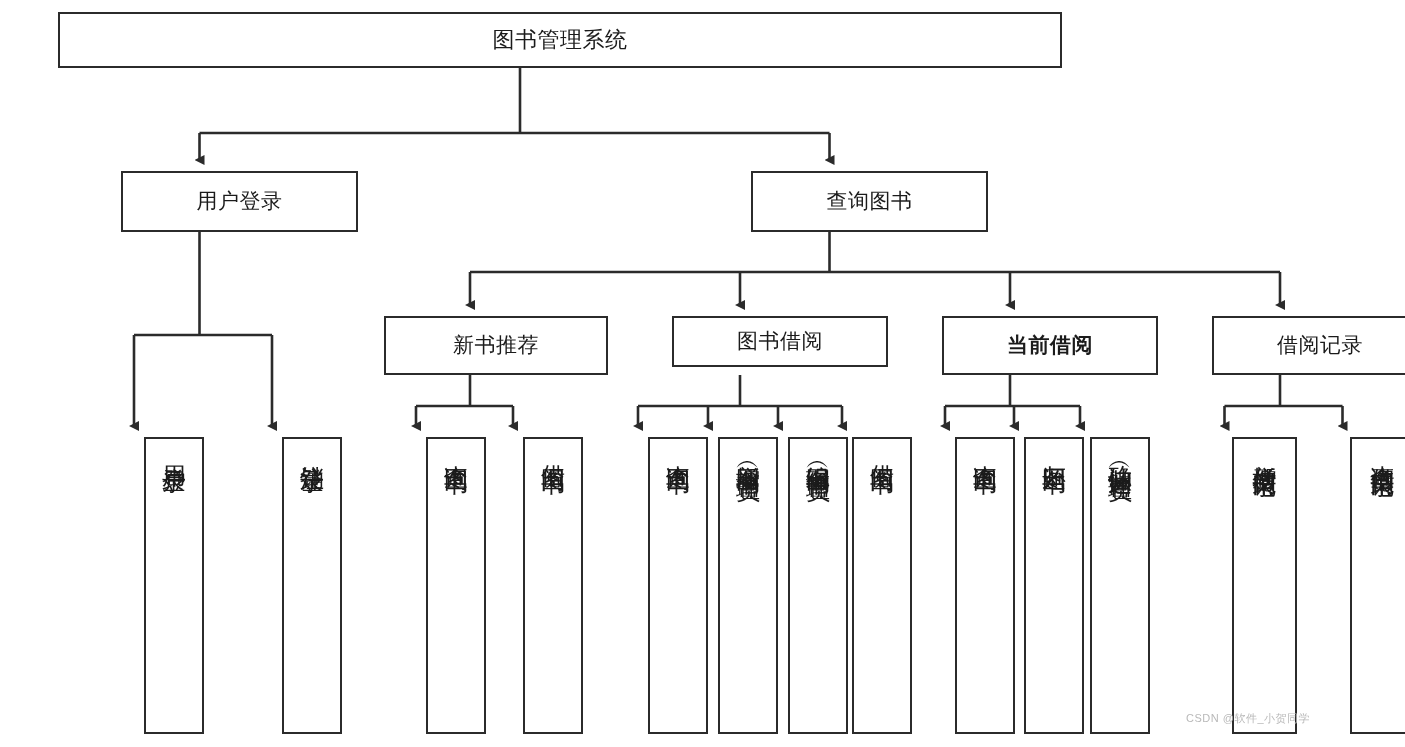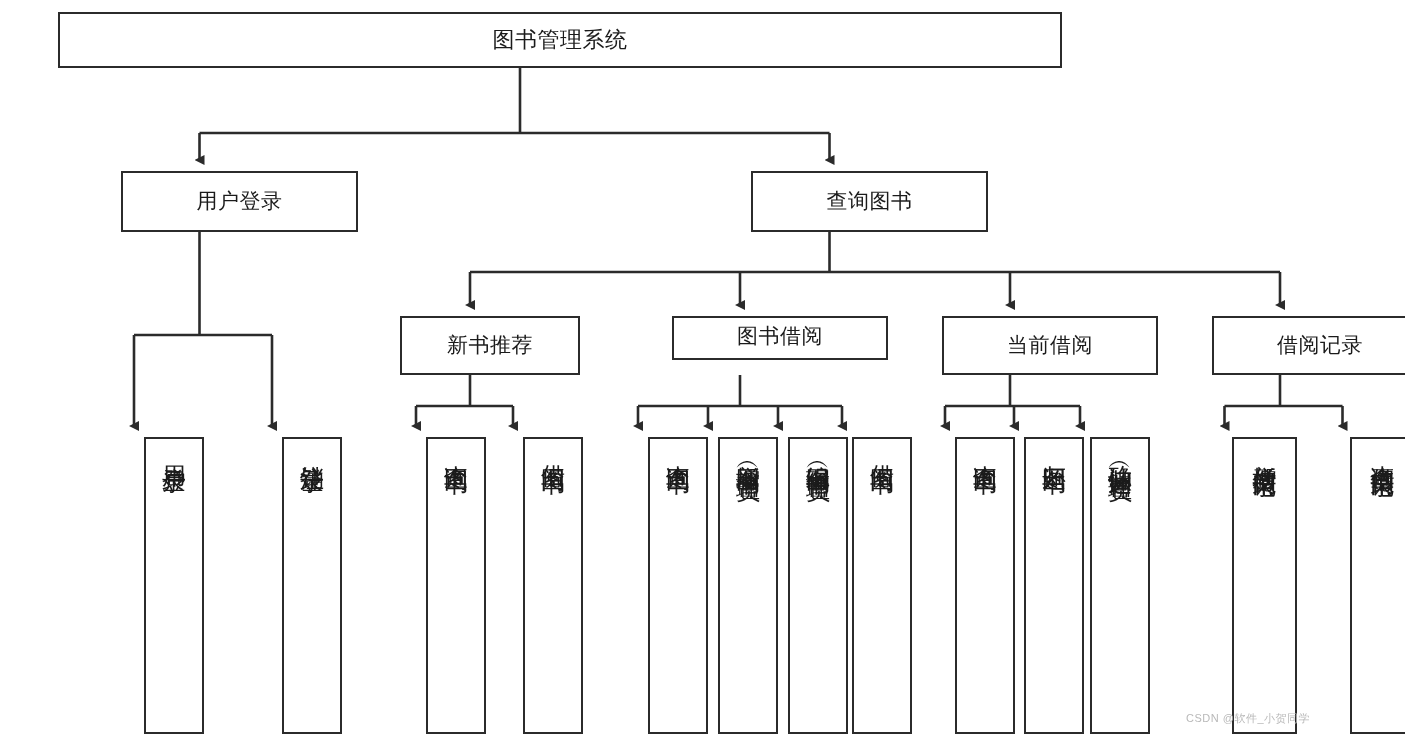--- a/index.html
+++ b/index.html
@@ -121,27 +121,27 @@
   <div id="nodes-layer">
       <div class="node horizontal root" style="left: 18px; top: 12px; width: 1004px; height: 56px;">
         <span class="node-label">图书管理系统</span>
       </div>
       <div class="node horizontal" style="left: 81px; top: 171px; width: 237px; height: 61px;">
         <span class="node-label">用户登录</span>
       </div>
       <div class="node horizontal" style="left: 711px; top: 171px; width: 237px; height: 61px;">
         <span class="node-label">查询图书</span>
       </div>
-      <div class="node horizontal" style="left: 360px; top: 316px; width: 180px; height: 59px;">
+      <div class="node horizontal" style="left: 344px; top: 316px; width: 224px; height: 59px;">
         <span class="node-label">新书推荐</span>
       </div>
-      <div class="node horizontal" style="left: 632px; top: 316px; width: 216px; height: 44px; font-family: Liberation Mono, monospace;">
+      <div class="node horizontal" style="left: 632px; top: 316px; width: 216px; height: 51px;">
         <span class="node-label">图书借阅</span>
       </div>
-      <div class="node horizontal" style="left: 902px; top: 316px; width: 216px; height: 59px;">
+      <div class="node horizontal" style="left: 902px; top: 316px; width: 216px; height: 59px; font-weight: bold;">
         <span class="node-label">当前借阅</span>
       </div>
       <div class="node horizontal" style="left: 1172px; top: 316px; width: 216px; height: 59px;">
         <span class="node-label">借阅记录</span>
       </div>
       <div class="node vertical" style="left: 104px; top: 437px; width: 60px; height: 297px;">
         <span class="node-label">用户登录</span>
       </div>
       <div class="node vertical" style="left: 242px; top: 437px; width: 60px; height: 297px;">
         <span class="node-label">注销登录</span>

